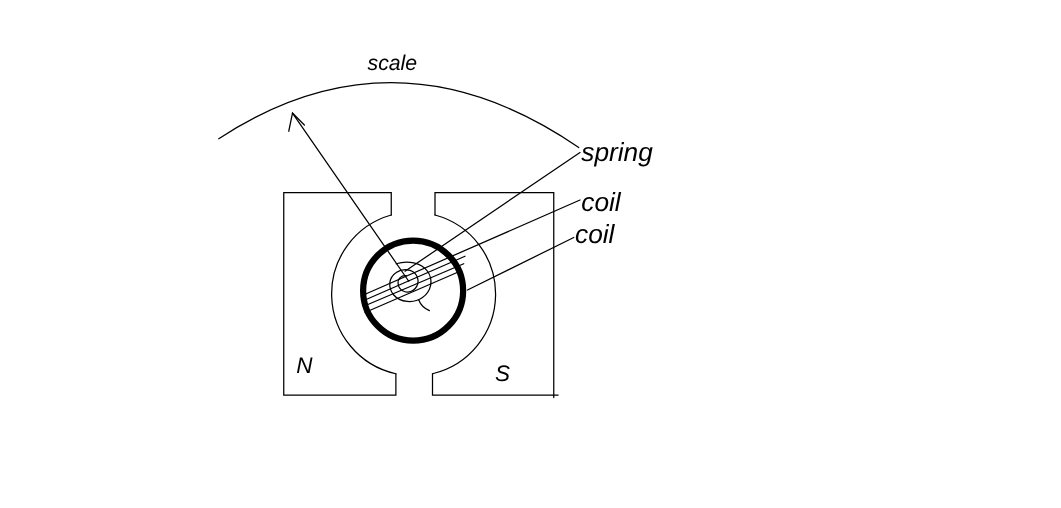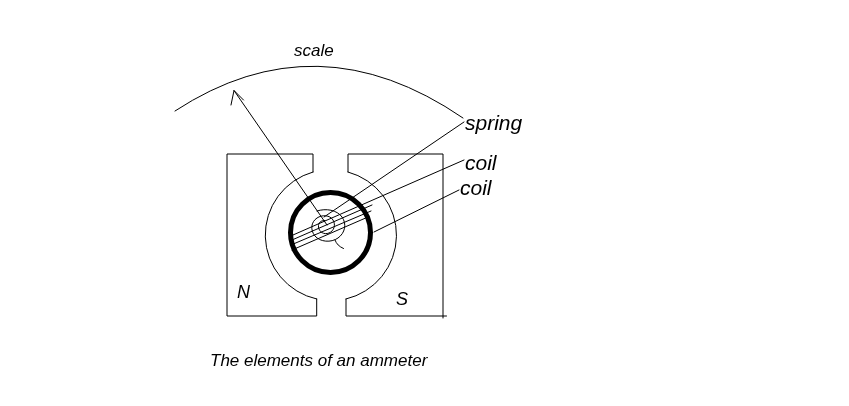--- a/index.html
+++ b/index.html
@@ -84,15 +84,14 @@
   <div class="lbl lbl-spring">spring</div>
 
   <div class="lbl lbl-coil">coil</div>
 
   <div class="lbl lbl-core">coil</div>
 
   <div class="lbl lbl-n">N</div>
 
   <div class="lbl lbl-s">S</div>
 
-  <div class="lbl lbl-caption">The elements of an ammeter</div>
 
 </div>
 
 </body></html>

